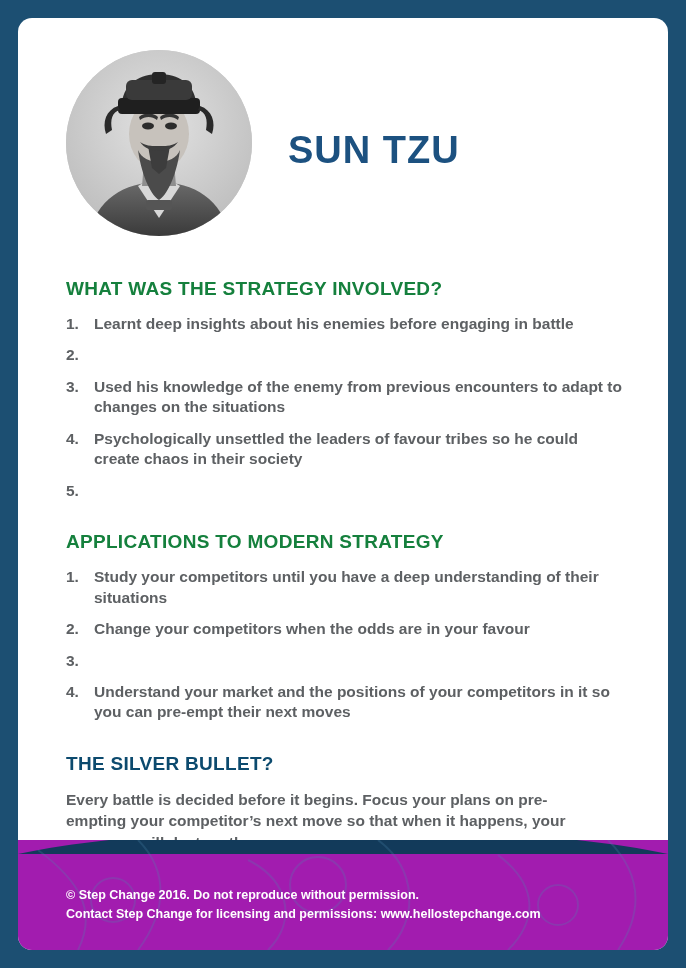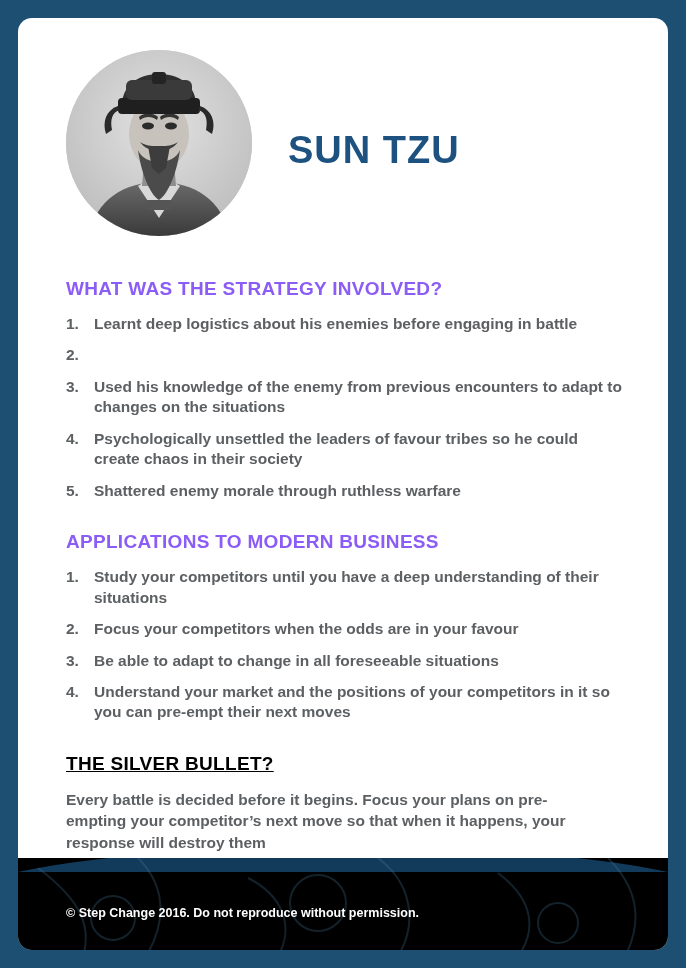--- a/index.html
+++ b/index.html
@@ -63,26 +63,25 @@
 
   
   .body {
     padding: 42px 46px 0 48px;
   }
 
   .section-heading {
     font-size: 19px;
     font-weight: bold;
     letter-spacing: 0.3px;
-    color: #8b5cf6;
+    color: #15803d;
     margin: 0 0 14px 0;
   }
   .section-heading.red {
-    color: #000000;
-    text-decoration: underline;
+    color: #0c4a6e;
   }
 
   .section {
     margin-bottom: 30px;
   }
 
   ol.items {
     list-style: none;
     margin: 0;
     padding: 0;
@@ -115,22 +114,22 @@
     margin: 0;
     max-width: 540px;
   }
 
   
   .footer {
     position: absolute;
     left: 0;
     bottom: 0;
     width: 100%;
-    height: 92px;
-    background: #000000;
+    height: 110px;
+    background: #a21caf;
     overflow: hidden;
   }
   .footer .curve {
     position: absolute;
     top: -26px;
     left: 0;
     width: 100%;
     height: 40px;
   }
   .footer .texture {
@@ -198,54 +197,52 @@
       <div class="title">SUN TZU</div>
     </div>
 
     <div class="body">
 
       <div class="section">
         <h2 class="section-heading">WHAT WAS THE STRATEGY INVOLVED?</h2>
         <ol class="items">
           <li>
             <span class="num">1.</span>
-            <span class="txt">Learnt deep logistics about his enemies before engaging in battle</span>
+            <span class="txt">Learnt deep insights about his enemies before engaging in battle</span>
           </li>
           <li>
             <span class="num">2.</span>
           </li>
           <li>
             <span class="num">3.</span>
             <span class="txt">Used his knowledge of the enemy from previous encounters to adapt to changes on the situations</span>
           </li>
           <li>
             <span class="num">4.</span>
             <span class="txt">Psychologically unsettled the leaders of favour tribes so he could create chaos in their society</span>
           </li>
           <li>
             <span class="num">5.</span>
-            <span class="txt">Shattered enemy morale through ruthless warfare</span>
           </li>
         </ol>
       </div>
 
       <div class="section">
-        <h2 class="section-heading">APPLICATIONS TO MODERN BUSINESS</h2>
+        <h2 class="section-heading">APPLICATIONS TO MODERN STRATEGY</h2>
         <ol class="items">
           <li>
             <span class="num">1.</span>
             <span class="txt">Study your competitors until you have a deep understanding of their situations</span>
           </li>
           <li>
             <span class="num">2.</span>
-            <span class="txt">Focus your competitors when the odds are in your favour</span>
+            <span class="txt">Change your competitors when the odds are in your favour</span>
           </li>
           <li>
             <span class="num">3.</span>
-            <span class="txt">Be able to adapt to change in all foreseeable situations</span>
           </li>
           <li>
             <span class="num">4.</span>
             <span class="txt">Understand your market and the positions of your competitors in it so you can pre-empt their next moves</span>
           </li>
         </ol>
       </div>
 
       <div class="section">
         <h2 class="section-heading red">THE SILVER BULLET?</h2>
@@ -266,17 +263,18 @@
           <path d="M360 0 C400 30 400 80 370 110"></path>
           <path d="M480 15 C520 45 520 80 490 110"></path>
           <path d="M590 0 C630 40 620 80 600 110"></path>
           <circle cx="95" cy="60" r="22"></circle>
           <circle cx="300" cy="45" r="28"></circle>
           <circle cx="540" cy="65" r="20"></circle>
         </g>
       </svg>
       <div class="footer-text">
         <div>© Step Change 2016. Do not reproduce without permission.</div>
+        <div>Contact Step Change for licensing and permissions: www.hellostepchange.com</div>
       </div>
     </div>
 
   </div>
 </div>
 
 </body></html>

